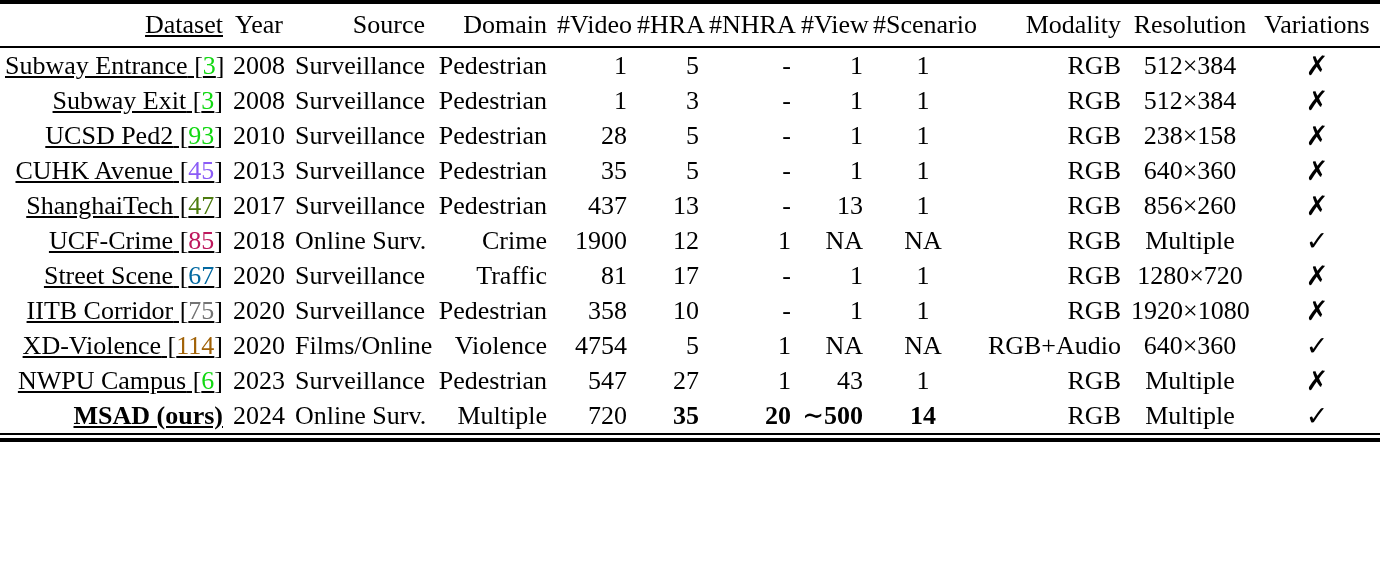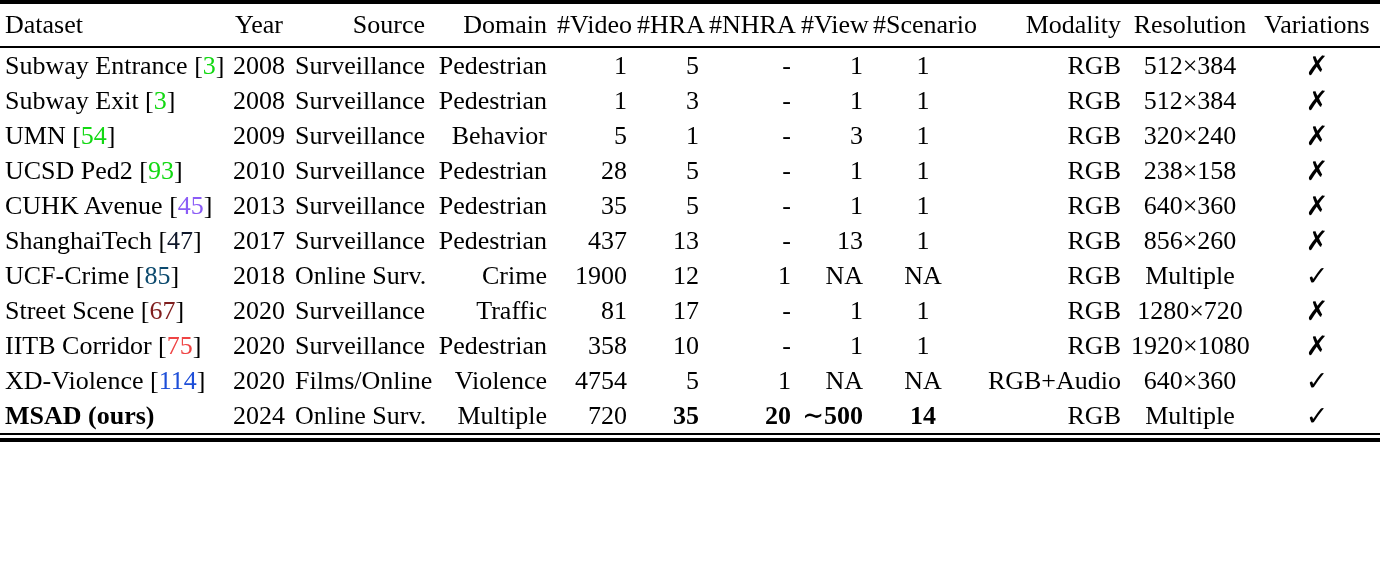--- a/index.html
+++ b/index.html
@@ -48,21 +48,21 @@
   }
   thead th {
     height: 42px;
     border-bottom: 2px solid #000;
     vertical-align: middle;
   }
   tbody td {
     height: 35px;
     vertical-align: middle;
   }
-  .al-left   { text-align: left;   }
+  .al-left   { text-align: right; text-decoration: underline;   }
   .al-center { text-align: center; }
   .al-right  { text-align: right;  }
   .bold { font-weight: bold; }
   .cite { font-style: normal; }
   .mark {
     font-family: "DejaVu Sans", sans-serif;
     font-weight: bold;
     font-size: 27px;
     line-height: 1;
   }
@@ -133,34 +133,20 @@
           <td class="al-right">1</td>
           <td class="al-right">3</td>
           <td class="al-right">-</td>
           <td class="al-right">1</td>
           <td class="al-center">1</td>
           <td class="al-right">RGB</td>
           <td class="al-center">512×384</td>
           <td class="al-center"><span class="mark">✗</span></td>
         </tr>
         <tr>
-          <td class="al-left"><span>UMN</span> [<span class="cite" style="color: rgb(18, 216, 18);">54</span>]</td>
-          <td class="al-center">2009</td>
-          <td class="al-right">Surveillance</td>
-          <td class="al-right">Behavior</td>
-          <td class="al-right">5</td>
-          <td class="al-right">1</td>
-          <td class="al-right">-</td>
-          <td class="al-right">3</td>
-          <td class="al-center">1</td>
-          <td class="al-right">RGB</td>
-          <td class="al-center">320×240</td>
-          <td class="al-center"><span class="mark">✗</span></td>
-        </tr>
-        <tr>
           <td class="al-left"><span>UCSD Ped2</span> [<span class="cite" style="color: rgb(18, 216, 18);">93</span>]</td>
           <td class="al-center">2010</td>
           <td class="al-right">Surveillance</td>
           <td class="al-right">Pedestrian</td>
           <td class="al-right">28</td>
           <td class="al-right">5</td>
           <td class="al-right">-</td>
           <td class="al-right">1</td>
           <td class="al-center">1</td>
           <td class="al-right">RGB</td>
@@ -175,88 +161,102 @@
           <td class="al-right">35</td>
           <td class="al-right">5</td>
           <td class="al-right">-</td>
           <td class="al-right">1</td>
           <td class="al-center">1</td>
           <td class="al-right">RGB</td>
           <td class="al-center">640×360</td>
           <td class="al-center"><span class="mark">✗</span></td>
         </tr>
         <tr>
-          <td class="al-left"><span>ShanghaiTech</span> [<span class="cite" style="color: #0f172a;">47</span>]</td>
+          <td class="al-left"><span>ShanghaiTech</span> [<span class="cite" style="color: #4d7c0f;">47</span>]</td>
           <td class="al-center">2017</td>
           <td class="al-right">Surveillance</td>
           <td class="al-right">Pedestrian</td>
           <td class="al-right">437</td>
           <td class="al-right">13</td>
           <td class="al-right">-</td>
           <td class="al-right">13</td>
           <td class="al-center">1</td>
           <td class="al-right">RGB</td>
           <td class="al-center">856×260</td>
           <td class="al-center"><span class="mark">✗</span></td>
         </tr>
         <tr>
-          <td class="al-left"><span>UCF-Crime</span> [<span class="cite" style="color: #0c4a6e;">85</span>]</td>
+          <td class="al-left"><span>UCF-Crime</span> [<span class="cite" style="color: #be185d;">85</span>]</td>
           <td class="al-center">2018</td>
           <td class="al-right">Online Surv.</td>
           <td class="al-right">Crime</td>
           <td class="al-right">1900</td>
           <td class="al-right">12</td>
           <td class="al-right">1</td>
           <td class="al-right">NA</td>
           <td class="al-center">NA</td>
           <td class="al-right">RGB</td>
           <td class="al-center">Multiple</td>
           <td class="al-center"><span class="mark">✓</span></td>
         </tr>
         <tr>
-          <td class="al-left"><span>Street Scene</span> [<span class="cite" style="color: #7f1d1d;">67</span>]</td>
+          <td class="al-left"><span>Street Scene</span> [<span class="cite" style="color: #0369a1;">67</span>]</td>
           <td class="al-center">2020</td>
           <td class="al-right">Surveillance</td>
           <td class="al-right">Traffic</td>
           <td class="al-right">81</td>
           <td class="al-right">17</td>
           <td class="al-right">-</td>
           <td class="al-right">1</td>
           <td class="al-center">1</td>
           <td class="al-right">RGB</td>
           <td class="al-center">1280×720</td>
           <td class="al-center"><span class="mark">✗</span></td>
         </tr>
         <tr>
-          <td class="al-left"><span>IITB Corridor</span> [<span class="cite" style="color: #ef4444;">75</span>]</td>
+          <td class="al-left"><span>IITB Corridor</span> [<span class="cite" style="color: #737373;">75</span>]</td>
           <td class="al-center">2020</td>
           <td class="al-right">Surveillance</td>
           <td class="al-right">Pedestrian</td>
           <td class="al-right">358</td>
           <td class="al-right">10</td>
           <td class="al-right">-</td>
           <td class="al-right">1</td>
           <td class="al-center">1</td>
           <td class="al-right">RGB</td>
           <td class="al-center">1920×1080</td>
           <td class="al-center"><span class="mark">✗</span></td>
         </tr>
         <tr>
-          <td class="al-left"><span>XD-Violence</span> [<span class="cite" style="color: #1d4ed8;">114</span>]</td>
+          <td class="al-left"><span>XD-Violence</span> [<span class="cite" style="color: #a16207;">114</span>]</td>
           <td class="al-center">2020</td>
           <td class="al-right">Films/Online</td>
           <td class="al-right">Violence</td>
           <td class="al-right">4754</td>
           <td class="al-right">5</td>
           <td class="al-right">1</td>
           <td class="al-right">NA</td>
           <td class="al-center">NA</td>
           <td class="al-right">RGB+Audio</td>
           <td class="al-center">640×360</td>
           <td class="al-center"><span class="mark">✓</span></td>
+        </tr>
+        <tr>
+          <td class="al-left"><span>NWPU Campus</span> [<span class="cite" style="color: rgb(18, 216, 18);">6</span>]</td>
+          <td class="al-center">2023</td>
+          <td class="al-right">Surveillance</td>
+          <td class="al-right">Pedestrian</td>
+          <td class="al-right">547</td>
+          <td class="al-right">27</td>
+          <td class="al-right">1</td>
+          <td class="al-right">43</td>
+          <td class="al-center">1</td>
+          <td class="al-right">RGB</td>
+          <td class="al-center">Multiple</td>
+          <td class="al-center"><span class="mark">✗</span></td>
         </tr>
         <tr>
           <td class="al-left bold"><span>MSAD (ours)</span></td>
           <td class="al-center">2024</td>
           <td class="al-right">Online Surv.</td>
           <td class="al-right">Multiple</td>
           <td class="al-right">720</td>
           <td class="al-right bold">35</td>
           <td class="al-right bold">20</td>
           <td class="al-right bold">∼500</td>

